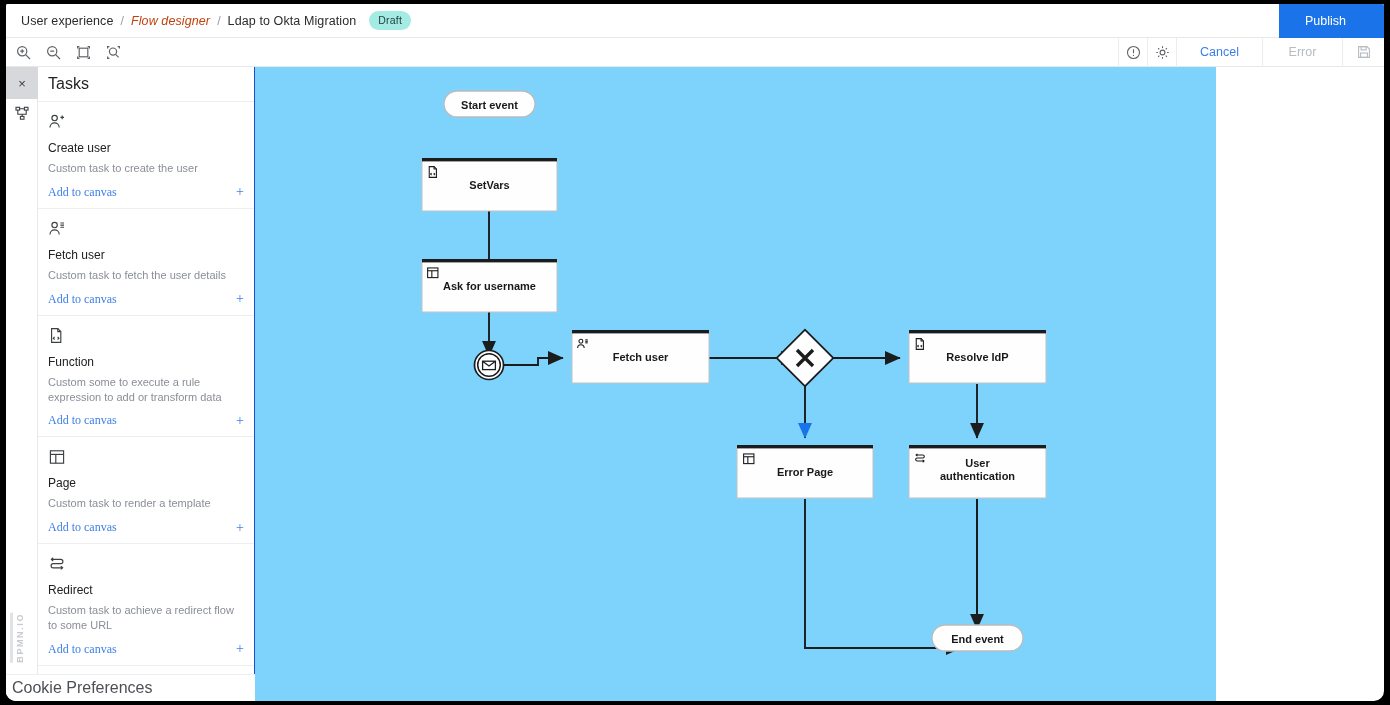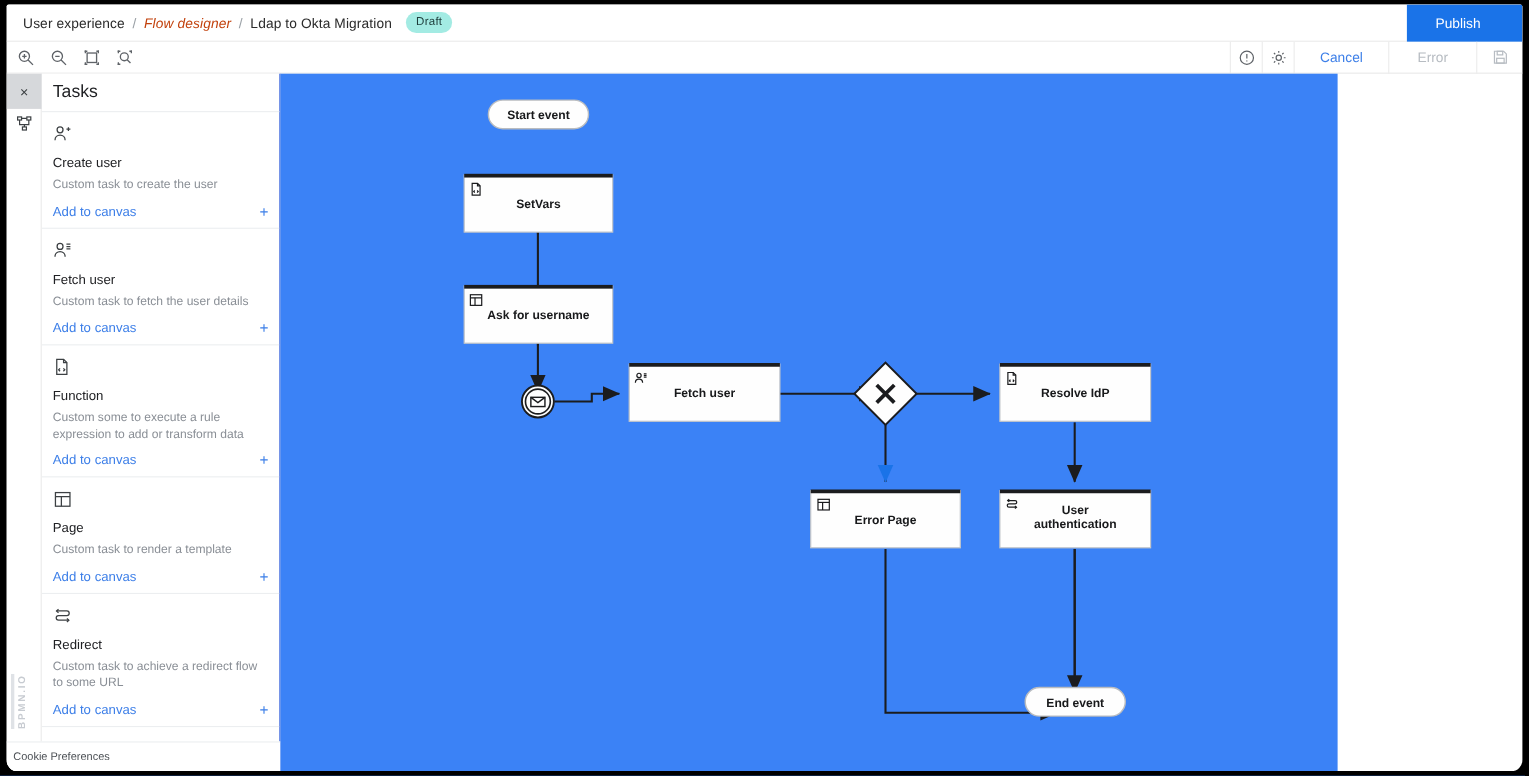--- a/index.html
+++ b/index.html
@@ -86,33 +86,33 @@
   }
   .panel-list { flex: 1; overflow: hidden; }
   .task {
     border-bottom: 1px solid #eceef0; padding: 9px 10px 0 10px;
   }
   .task-icon { height: 22px; color: #3c4043; display: flex; align-items: center; }
   .task-title { font-size: 12px; font-weight: normal; color: #202124; margin-top: 8px; }
   .task-desc { font-size: 11px; color: #8a8f96; margin-top: 6px; line-height: 1.35; }
   .task-add {
     display: flex; align-items: center; justify-content: space-between;
-    color: #3d7fe8; font-size: 12px; padding: 9px 0 8px; cursor: pointer;
+    color: #3d7fe8; font-size: 12px; padding: 9px 0 8px; cursor: pointer; font-family: Liberation Serif, serif;
   }
   .plus { font-size: 14px; line-height: 1; }
   .cookie {
     height: 27px; border-top: 1px solid #eceef0; display: flex; align-items: center;
-    padding-left: 6px; font-size: 10px; color: #4c5055; background: #fff;
+    padding-left: 6px; font-size: 16px; color: #4c5055; background: #fff;
     position: absolute; left: -32px; bottom: 0; width: 249px; cursor: pointer;
   }
 
   
   .canvas {
     position: absolute; left: 249px; top: 63px; width: 961px; height: 634px;
-    background: #3b82f6; overflow: hidden;
+    background: #7dd3fc; overflow: hidden;
   }
   .canvas svg { position: absolute; left: 0; top: 0; }
 
   .node-label {
     font-family: "Liberation Sans", sans-serif; font-size: 11px; font-weight: bold;
     fill: #18191b; text-anchor: middle;
   }
   .evt-label { font-size: 11px; font-weight: bold; fill: #18191b; text-anchor: middle; }
 </style>
 </head>

